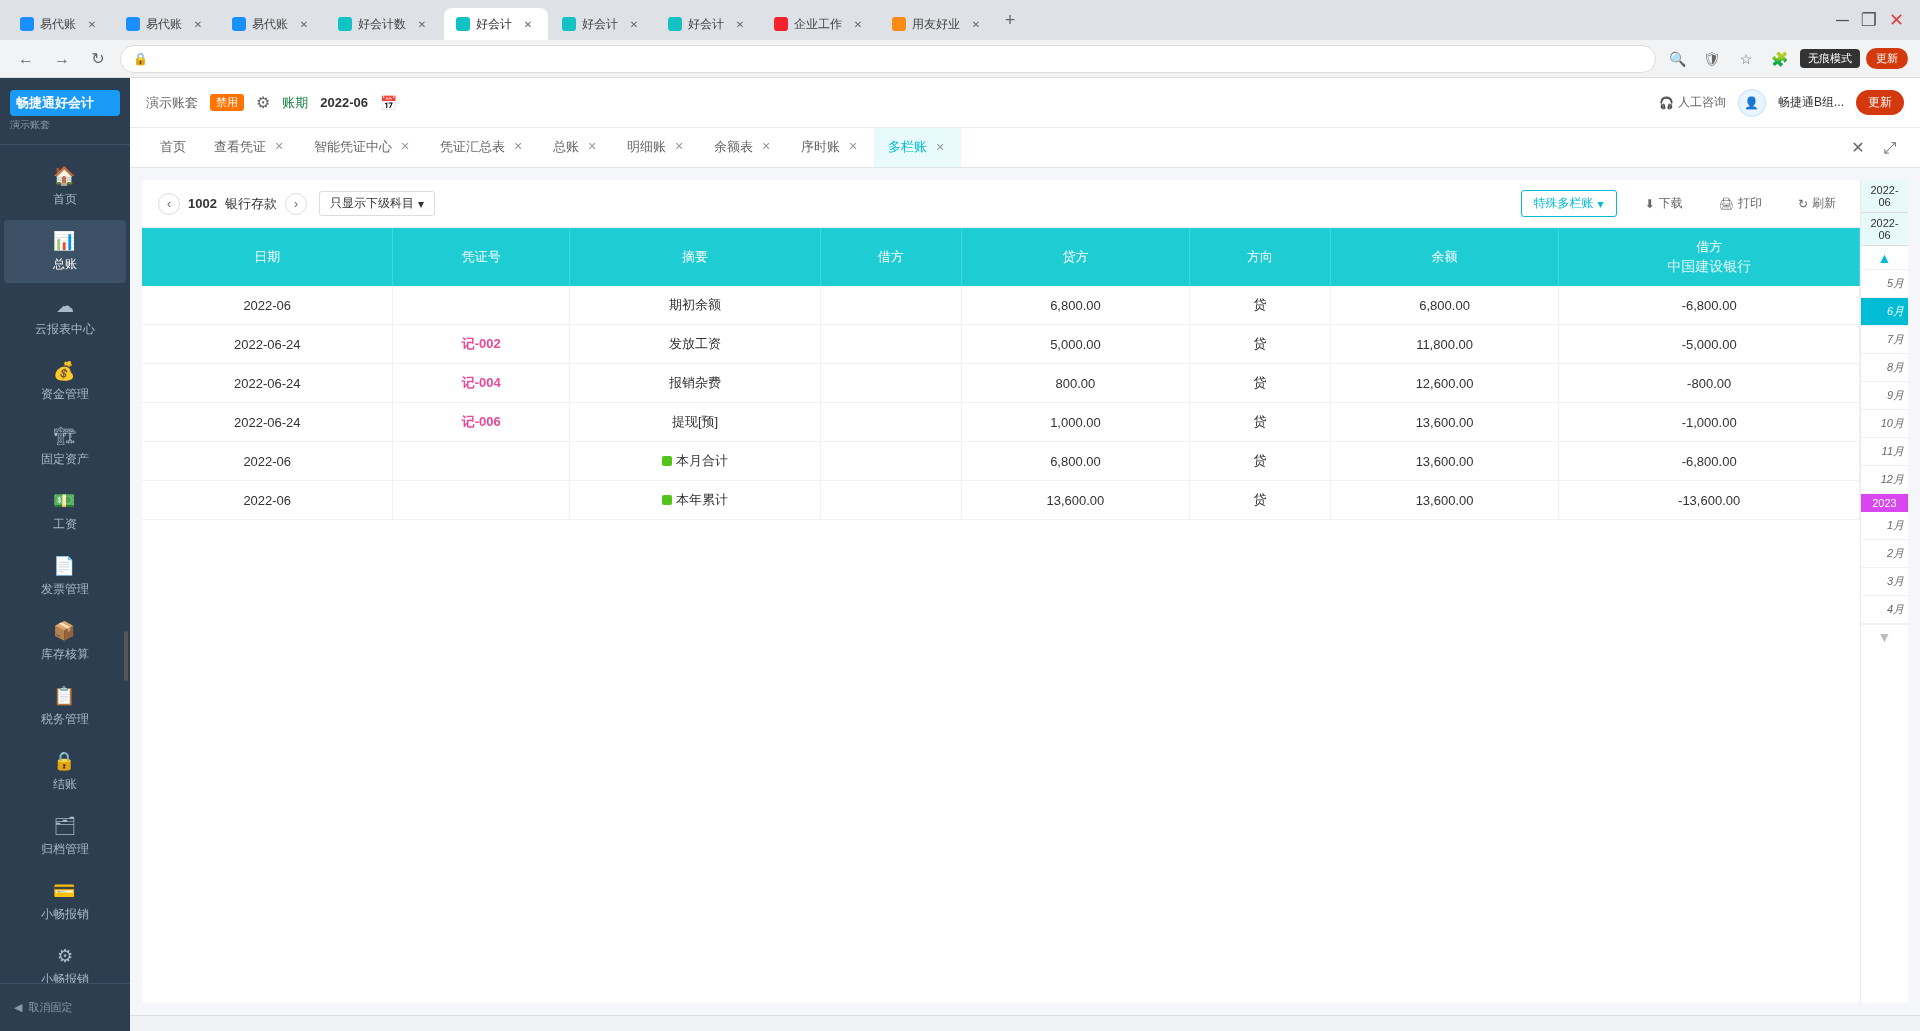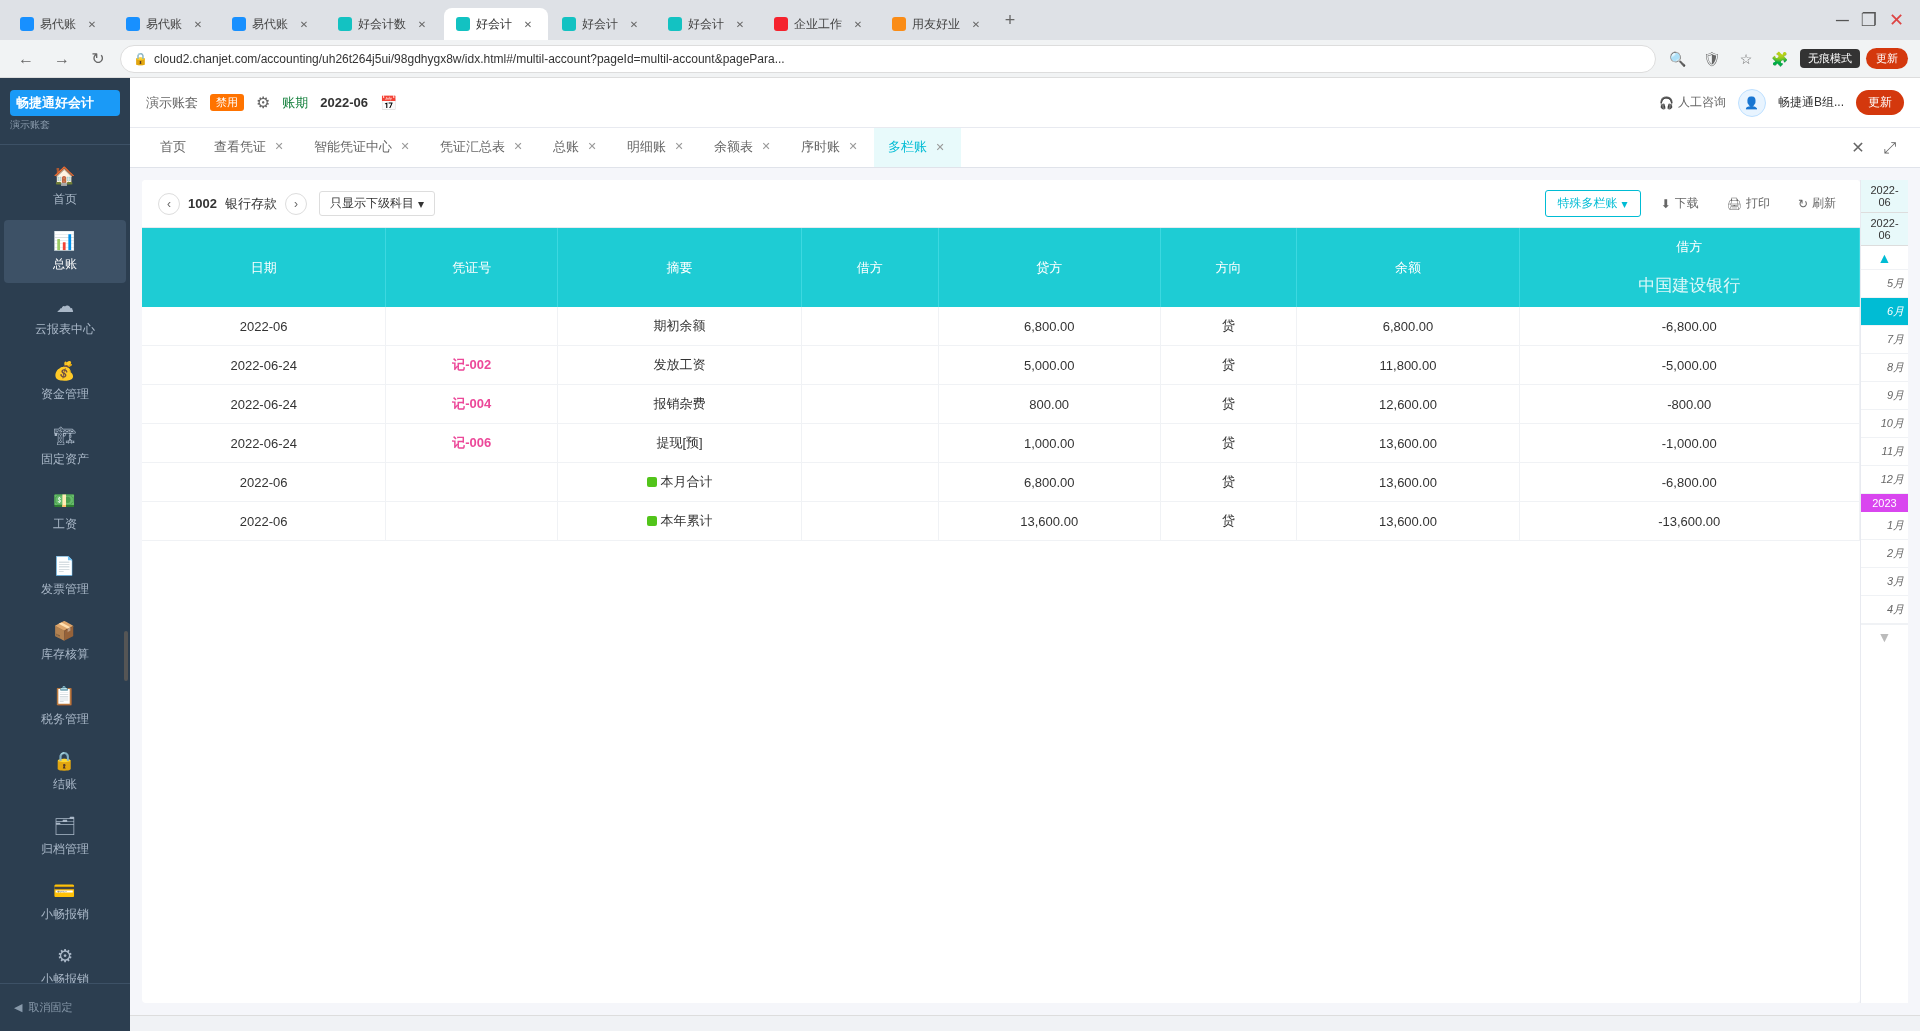--- a/index.html
+++ b/index.html
@@ -58,30 +58,30 @@
     .ledger-container { flex: 1; display: flex; overflow: hidden; background: #f5f6fa; padding: 12px; gap: 0; }
     .ledger-main { flex: 1; display: flex; flex-direction: column; background: #fff; border-radius: 4px; overflow: hidden; }
 
     
     .ledger-toolbar { display: flex; align-items: center; padding: 10px 16px; border-bottom: 1px solid #e8eaf0; gap: 12px; background: #fff; }
     .account-nav { display: flex; align-items: center; gap: 8px; }
     .account-nav-btn { width: 22px; height: 22px; border-radius: 50%; border: 1px solid #ddd; display: flex; align-items: center; justify-content: center; cursor: pointer; color: #666; font-size: 12px; }
     .account-code { font-size: 13px; color: #333; font-weight: bold; }
     .account-name { font-size: 13px; color: #333; }
     .filter-dropdown { display: flex; align-items: center; gap: 4px; border: 1px solid #ddd; padding: 3px 10px; border-radius: 3px; cursor: pointer; font-size: 12px; color: #333; background: #fff; }
-    .toolbar-right { margin-left: auto; display: flex; align-items: center; gap: 12px; }
+    .toolbar-right { margin-left: auto; display: flex; align-items: center; gap: 20px; }
     .special-btn { border: 1px solid #00bcd4; color: #00bcd4; padding: 4px 12px; border-radius: 3px; font-size: 12px; cursor: pointer; background: #fff; display: flex; align-items: center; gap: 4px; }
     .action-btn { display: flex; align-items: center; gap: 4px; color: #666; font-size: 12px; cursor: pointer; padding: 4px 8px; }
 
     
     .ledger-table { flex: 1; overflow: auto; }
     table { width: 100%; border-collapse: collapse; }
     thead th { background: #1eccd4; color: #fff; padding: 10px 12px; font-size: 13px; font-weight: normal; border-right: 1px solid #3dd8e0; text-align: center; }
     thead th:first-child { text-align: center; }
-    .th-sub { font-size: 17px; color: rgba(255,255,255,0.85); margin-top: 18px; }
+    .th-sub { font-size: 14px; color: rgba(255,255,255,0.85); margin-top: 2px; }
     tbody tr { border-bottom: 1px solid #f0f2f5; }
     tbody td { padding: 10px 12px; font-size: 13px; color: #333; border-right: 1px solid #f0f2f5; text-align: center; }
     .td-link { color: #ec4899; cursor: pointer; font-weight: bold; }
     .td-amount { text-align: center; }
     .td-direction { text-align: center; }
     .summary-badge { display: inline-flex; align-items: center; gap: 4px; }
     .summary-dot { width: 10px; height: 10px; background: #52c41a; border-radius: 2px; display: inline-block; }
 
     
     .date-panel { width: 48px; background: #fff; border-left: 1px solid #e8eaf0; display: flex; flex-direction: column; overflow-y: auto; }
@@ -156,21 +156,20 @@
     <span style="cursor:pointer;padding:4px;color:#d44;" title="Close">✕</span>
   </div>
 </div>
 
 <div class="address-bar-row">
   <div class="nav-btn">←</div>
   <div class="nav-btn">→</div>
   <div class="nav-btn">↻</div>
   <div class="address-bar">
     <span style="color:#555;margin-right:6px;">🔒</span>
-    <span>cloud2.chanjet.com/accounting/uh26t264j5ui/98gdhygx8w/idx.html#/multil-account?pageId=multil-account&amp;pagePara...</span>
   </div>
   <div class="address-bar-actions">
     <div class="ab-btn">🔍</div>
     <div class="ab-btn">🛡</div>
     <div class="ab-btn">☆</div>
     <div class="ab-btn">🧩</div>
     <div style="background:#333;color:#fff;border-radius:4px;padding:2px 8px;font-size:11px;cursor:pointer;">无痕模式</div>
     <div style="background:#d4380d;color:#fff;border-radius:12px;padding:3px 10px;font-size:11px;cursor:pointer;">更新</div>
   </div>
 </div>

